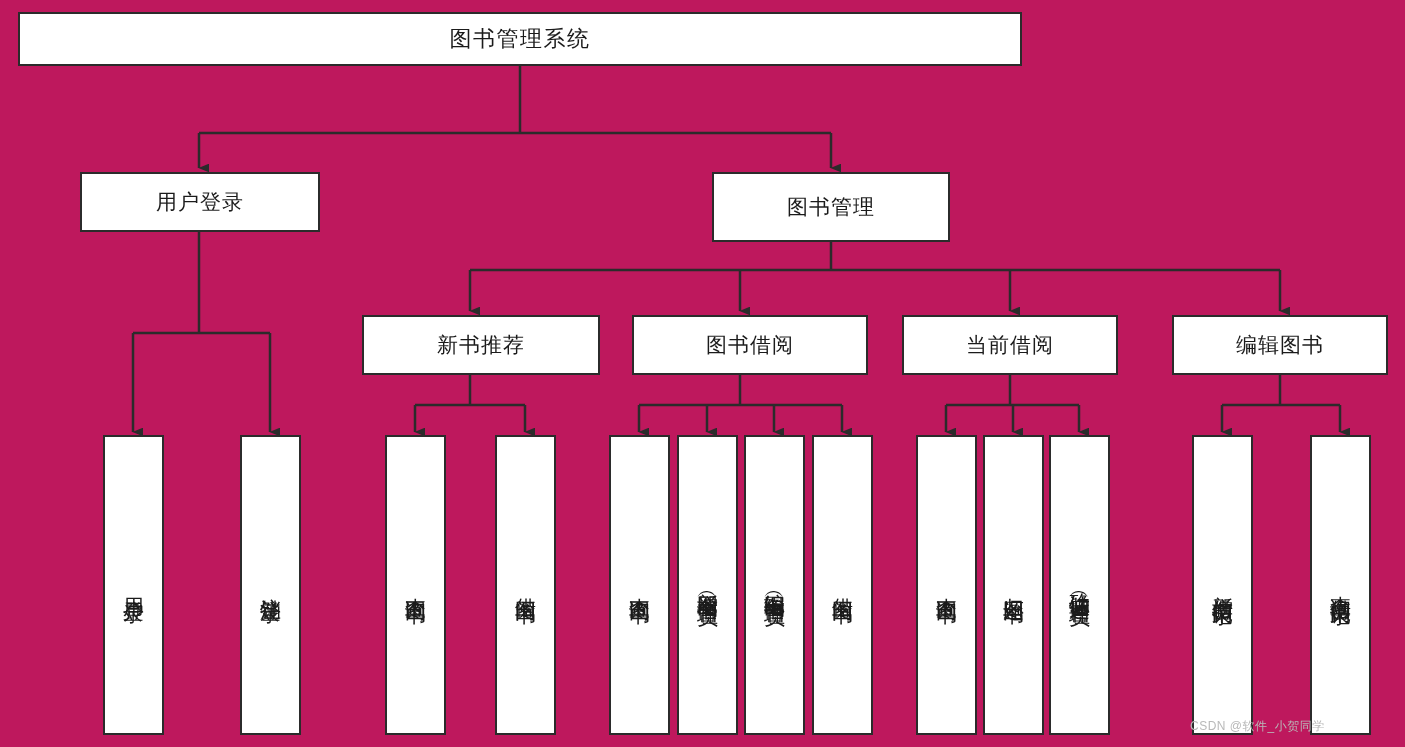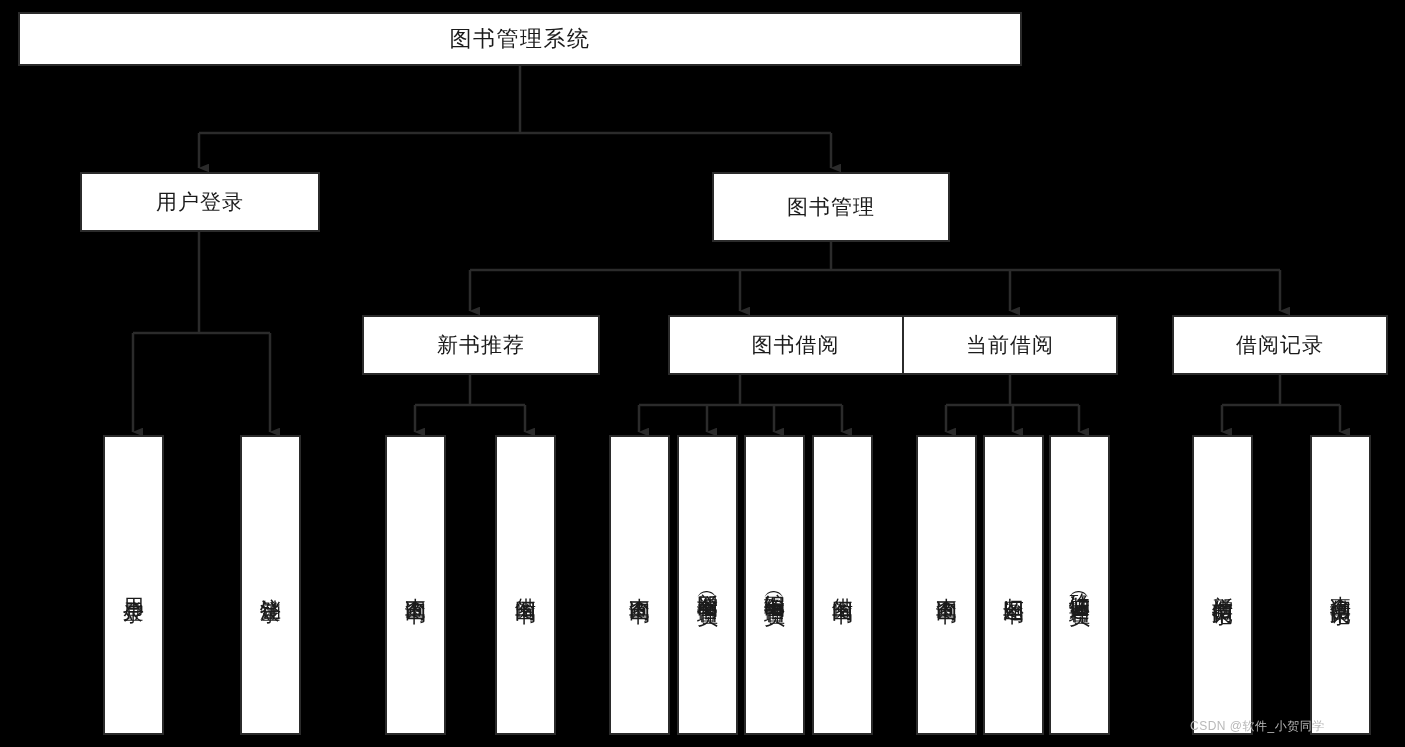--- a/index.html
+++ b/index.html
@@ -7,21 +7,21 @@
     padding: 0;
     background: #ffffff;
   }
   body {
     font-family: "Liberation Sans", "DejaVu Sans", sans-serif;
   }
   #canvas {
     position: relative;
     width: 1405px;
     height: 747px;
-    background: #000000;
+    background: #be185d;
     overflow: hidden;
   }
   #wires {
     position: absolute;
     left: 0;
     top: 0;
     width: 1405px;
     height: 747px;
     pointer-events: none;
   }
@@ -126,28 +126,28 @@
   <div class="node horiz" style="left:80px; top:172px; width:240px; height:60px;">
     <span>用户登录</span>
   </div>
   <div class="node horiz" style="left:712px; top:172px; width:238px; height:70px;">
     <span>图书管理</span>
   </div>
 
   <div class="node horiz" style="left:362px; top:315px; width:238px; height:60px;">
     <span>新书推荐</span>
   </div>
-  <div class="node horiz" style="left:632px; top:315px; width:255px; height:60px;margin-left:36px;">
+  <div class="node horiz" style="left:632px; top:315px; width:236px; height:60px;">
     <span>图书借阅</span>
   </div>
   <div class="node horiz" style="left:902px; top:315px; width:216px; height:60px;">
     <span>当前借阅</span>
   </div>
   <div class="node horiz" style="left:1172px; top:315px; width:216px; height:60px;">
-    <span>借阅记录</span>
+    <span>编辑图书</span>
   </div>
 
   <div class="node leaf" style="left:103px; top:435px; width:61px; height:300px;">
     <span class="vtext">用户登录</span>
   </div>
   <div class="node leaf" style="left:240px; top:435px; width:61px; height:300px;">
     <span class="vtext">注销登录</span>
   </div>
 
   <div class="node leaf" style="left:385px; top:435px; width:61px; height:300px;">

